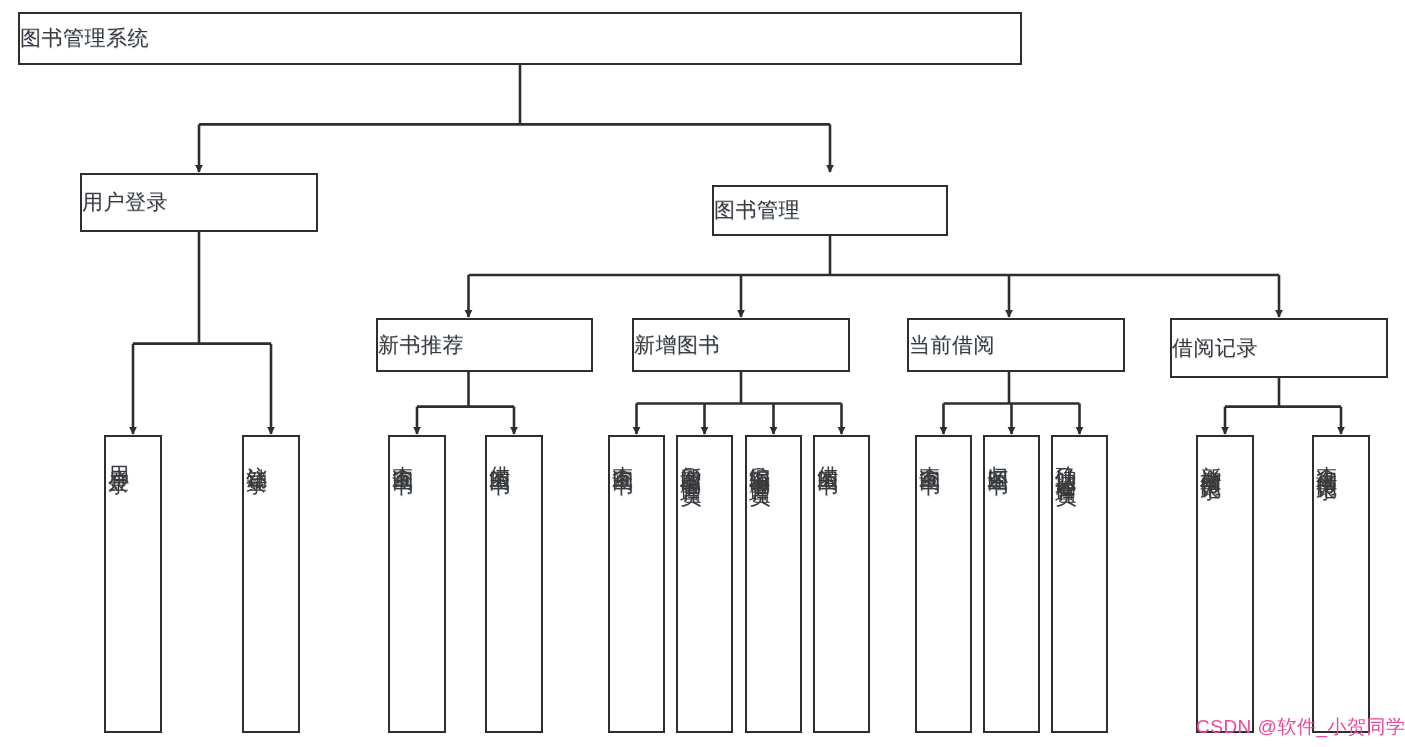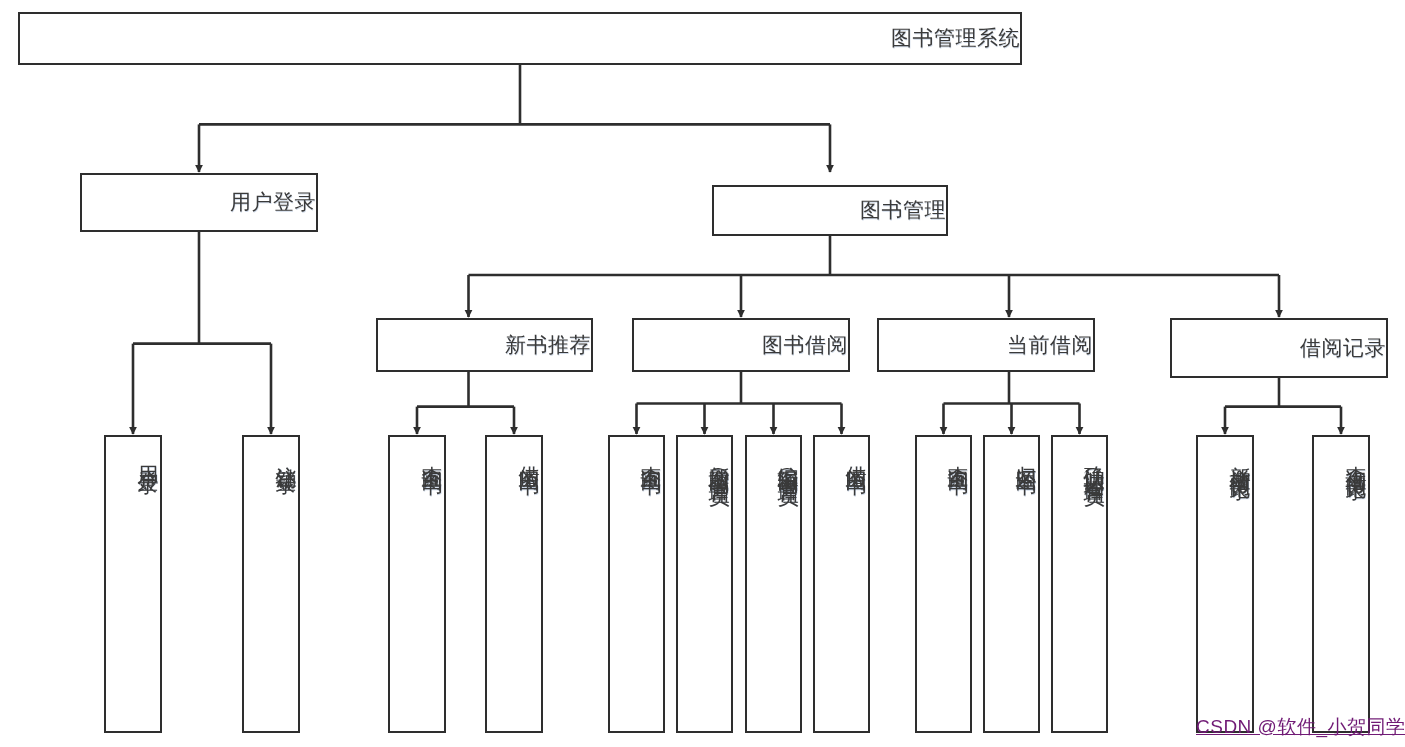--- a/index.html
+++ b/index.html
@@ -25,21 +25,21 @@
     height: 747px;
     pointer-events: none;
   }
   .node {
     position: absolute;
     box-sizing: border-box;
     background: #ffffff;
     border: 2px solid #2e2e2e;
     display: flex;
     align-items: center;
-    justify-content: flex-end;
+    justify-content: flex-start;
     color: #333333;
   }
   .node .label {
     display: block;
     text-align: center;
     line-height: 1.18;
     color: #3a3a3a;
     text-shadow: 0.5px 0.5px 0 rgba(120,150,190,0.35);
   }
   .node.horiz .label {
@@ -53,24 +53,23 @@
   .node.vert .label {
     writing-mode: vertical-rl;
     text-orientation: upright;
     font-size: 21px;
     letter-spacing: 3px;
     white-space: nowrap;
   }
   .watermark {
     position: absolute;
     font-size: 19px;
-    color: #701a75;
+    color: #ec4899;
     white-space: nowrap;
     letter-spacing: 0.5px;
-    text-decoration: underline;
   }
 </style>
 </head>
 <body>
 
 <div id="diagram-root">
 
   <svg class="edges" viewBox="0 0 1405 747" xmlns="http://www.w3.org/2000/svg">
     <defs>
       <marker id="arrowhead" markerWidth="9" markerHeight="9" refX="7.2" refY="4" orient="auto" markerUnits="userSpaceOnUse">
@@ -121,23 +120,23 @@
       <div class="node horiz" style="left: 80px; top: 173px; width: 238px; height: 59px;">
         <span class="label">用户登录</span>
       </div>
       <div class="node horiz" style="left: 712px; top: 173px; width: 236px; height: 51px; margin-top: 12px;">
         <span class="label">图书管理</span>
       </div>
       <div class="node horiz" style="left: 360px; top: 318px; width: 217px; height: 54px; margin-left: 16px;">
         <span class="label">新书推荐</span>
       </div>
       <div class="node horiz" style="left: 632px; top: 318px; width: 218px; height: 54px;">
-        <span class="label">图书借阅</span>
+        <span class="label">新增图书</span>
       </div>
-      <div class="node horiz" style="left: 877px; top: 318px; width: 218px; height: 54px;">
+      <div class="node horiz" style="left: 907px; top: 318px; width: 218px; height: 54px;">
         <span class="label">当前借阅</span>
       </div>
       <div class="node horiz" style="left: 1170px; top: 318px; width: 218px; height: 60px;">
         <span class="label">借阅记录</span>
       </div>
       <div class="node vert" style="left: 104px; top: 435px; width: 58px; height: 298px;">
         <span class="label">用户登录</span>
       </div>
       <div class="node vert" style="left: 242px; top: 435px; width: 58px; height: 298px;">
         <span class="label">注销登录</span>

